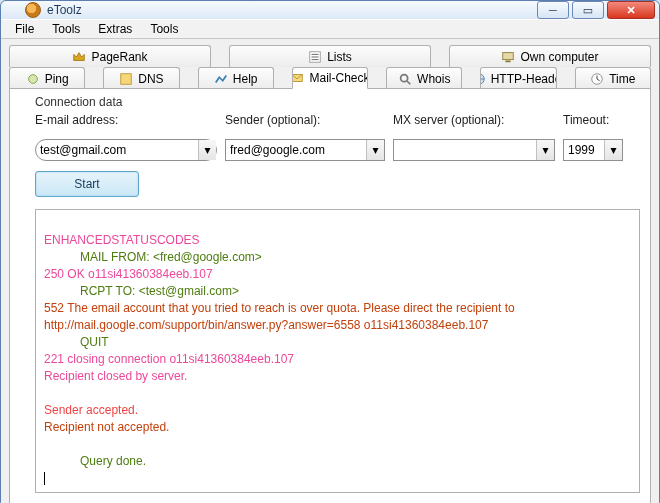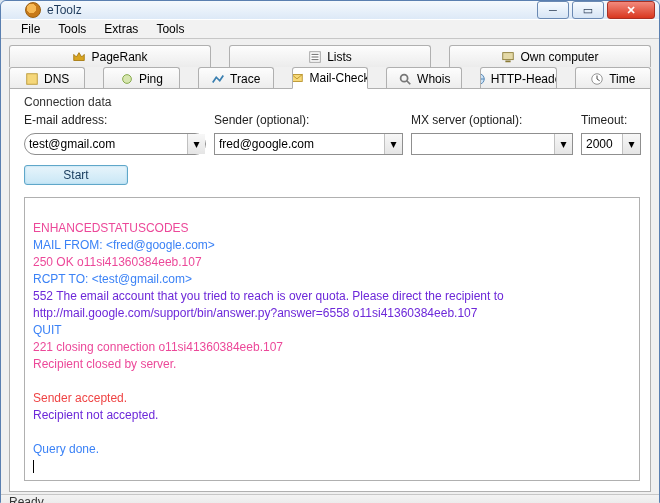--- a/index.html
+++ b/index.html
@@ -7,47 +7,47 @@
 
 .window { width: 660px; height: 503px; background: linear-gradient(#e8f0fa, #d0dff0); border: 1px solid #5a7fb0; border-radius: 6px 6px 0 0; display: flex; flex-direction: column; }
 
 .titlebar { height: 28px; display: flex; align-items: center; padding: 0 4px 0 24px; background: linear-gradient(#f5f9fd, #dde9f7); border-radius: 6px 6px 0 0; }
 .titlebar .app-icon { width: 16px; height: 16px; margin-right: 6px; background: radial-gradient(circle at 40% 40%, #f7b955 0 40%, #c77a1a 41% 100%); border-radius: 50%; border: 1px solid #9a5f12; }
 .titlebar .title { flex: 1; color: #1f3b5c; }
 .win-btns { display: flex; }
 .win-btn { width: 32px; height: 18px; border: 1px solid #6a89b3; border-radius: 3px; margin-left: 3px; background: linear-gradient(#f7fbff, #d7e5f5); display: flex; align-items: center; justify-content: center; font-size: 11px; color: #2c3e57; }
 .win-btn.close { width: 48px; background: linear-gradient(#f28a7d, #d9371f); border-color: #a93024; color: #fff; font-weight: bold; }
 
-.menubar { height: 22px; background: #f2f2f2; border-top: 1px solid #fff; border-bottom: 1px solid #c7c7c7; display: flex; align-items: center; padding: 0 12px; gap: 2px; }
+.menubar { height: 22px; background: #f2f2f2; border-top: 1px solid #fff; border-bottom: 1px solid #c7c7c7; display: flex; align-items: center; padding: 0 6px; gap: 2px; }
 .menubar .menu-item { padding: 2px 8px; border-radius: 2px; }
 
 .client { flex: 1; background: #f0f0f0; padding: 6px 8px 2px 8px; display: flex; flex-direction: column; }
 
 .tabs-row { display: flex; gap: 18px; }
 .tab { flex: 1; height: 22px; border: 1px solid #b0b0b0; border-bottom: none; background: linear-gradient(#fdfdfd, #ececec); display: flex; align-items: center; justify-content: center; gap: 5px; border-radius: 3px 3px 0 0; font-size: 11px; white-space: nowrap; min-width: 0; overflow: hidden; }
 .tab.active { background: #fff; border-bottom: 1px solid #fff; position: relative; z-index: 2; }
 .tab .tab-icon { width: 14px; height: 14px; display: inline-block; flex-shrink: 0; }
 
-.panel { flex: 1; background: #fff; border: 1px solid #b0b0b0; margin-top: -1px; padding: 6px 10px 10px 14px; display: flex; flex-direction: column; min-height: 0; }
+.panel { flex: 1; background: #fff; border: 1px solid #b0b0b0; margin-top: -1px; padding: 6px 10px 10px 25px; display: flex; flex-direction: column; min-height: 0; }
 
 .group-label { color: #333; margin-bottom: 4px; }
 .fields { display: flex; gap: 8px; align-items: flex-end; }
 .field { display: flex; flex-direction: column; }
-.field label { color: #222; margin-bottom: 6px; white-space: nowrap; }
+.field label { color: #222; margin-bottom: 12px; white-space: nowrap; }
 .combo { display: flex; align-items: center; border: 1px solid #8f8f8f; height: 22px; background: #fff; }
 .combo .val { flex: 1; padding: 0 4px; white-space: nowrap; overflow: hidden; }
 .combo .arrow { width: 18px; height: 100%; border-left: 1px solid #c0c0c0; display: flex; align-items: center; justify-content: center; background: linear-gradient(#f7f7f7,#e5e5e5); }
-.f-email { width: 182px; border-radius: 11px; } .f-sender { width: 189px; gap: 30px; } .f-mx { width: 162px; } .f-timeout { width: 60px; }
-
-.start-btn { margin-top: 10px; width: 104px; height: 20px; border: 1px solid #5fa7c9; border-radius: 3px; background: linear-gradient(#e7f4fb, #c9e7f6); display: flex; align-items: center; justify-content: center; color: #163a5c; box-shadow: inset 0 0 2px #9ed1ec; }
+.f-email { width: 182px; border-radius: 11px; } .f-sender { width: 160px; gap: 30px; } .f-mx { width: 162px; } .f-timeout { width: 60px; }
+
+.start-btn { margin-top: 10px; width: 104px; height: 26px; border: 1px solid #5fa7c9; border-radius: 3px; background: linear-gradient(#e7f4fb, #c9e7f6); display: flex; align-items: center; justify-content: center; color: #163a5c; box-shadow: inset 0 0 2px #9ed1ec; }
 
 .output { flex: 1; margin-top: 12px; border: 1px solid #b0b0b0; background: #fff; padding: 6px 8px; font-family: "Courier New", monospace; font-size: 12px; line-height: 16px; overflow: auto; white-space: pre-wrap; min-height: 0; }
 .ln-black { color: #ec4899; }
-.ln-blue { color: #3b82f6; }
-.ln-red { color: #6d28d9; }
+.ln-blue { color: #4d7c0f; margin-left: 36px; }
+.ln-red { color: #c2410c; }
 .ln-green { color: #ef4444; }
 .cursor { display:inline-block; width:1px; height:13px; background:#000; vertical-align: text-bottom; }
 
 .statusbar { height: 22px; background: linear-gradient(#f3f3f3,#e7e7e7); border-top: 1px solid #c7c7c7; display: flex; align-items: center; padding: 0 8px; color: #333; }
 </style>
 </head>
 <body>
 
 <div class="window">
   <div class="titlebar">
@@ -89,35 +89,35 @@
               <rect x="2" y="3" width="12" height="8" fill="#e4d9a7" stroke="#8a7a35"></rect>
               <rect x="5" y="12" width="6" height="2" fill="#8a7a35"></rect>
             </svg></span>
         <span>Own computer</span>
       </div>
     </div>
 
     <div class="tabs-row">
       <div class="tab">
         <span class="tab-icon"><svg viewBox="0 0 16 16">
+              <circle cx="8" cy="8" r="5" fill="#d7e6b0" stroke="#7aa13a"></circle>
+            </svg></span>
+        <span>Ping</span>
+      </div>
+      <div class="tab">
+        <span class="tab-icon"><svg viewBox="0 0 16 16">
               <rect x="2" y="2" width="12" height="12" fill="#f5d77a" stroke="#b89530"></rect>
             </svg></span>
         <span>DNS</span>
       </div>
       <div class="tab">
         <span class="tab-icon"><svg viewBox="0 0 16 16">
-              <circle cx="8" cy="8" r="5" fill="#d7e6b0" stroke="#7aa13a"></circle>
-            </svg></span>
-        <span>Ping</span>
-      </div>
-      <div class="tab">
-        <span class="tab-icon"><svg viewBox="0 0 16 16">
               <path d="M2 12 L6 6 L10 10 L14 4" fill="none" stroke="#3a7fb0" stroke-width="2"></path>
             </svg></span>
-        <span>Trace</span>
+        <span>Help</span>
       </div>
       <div class="tab active">
         <span class="tab-icon"><svg viewBox="0 0 16 16">
               <rect x="2" y="4" width="12" height="8" fill="#f7d97a" stroke="#b8922a"></rect>
               <path d="M2 4 L8 9 L14 4" fill="none" stroke="#b8922a"></path>
             </svg></span>
         <span>Mail-Check</span>
       </div>
       <div class="tab">
         <span class="tab-icon"><svg viewBox="0 0 16 16">
@@ -164,21 +164,21 @@
         <div class="field">
           <label>MX server (optional):</label>
           <div class="combo f-mx">
             <span class="val"></span>
             <span class="arrow">▾</span>
           </div>
         </div>
         <div class="field">
           <label>Timeout:</label>
           <div class="combo f-timeout">
-            <span class="val">2000</span>
+            <span class="val">1999</span>
             <span class="arrow">▾</span>
           </div>
         </div>
       </div>
 
       <div class="start-btn">
         <span>Start</span>
       </div>
 
       <div class="output">

